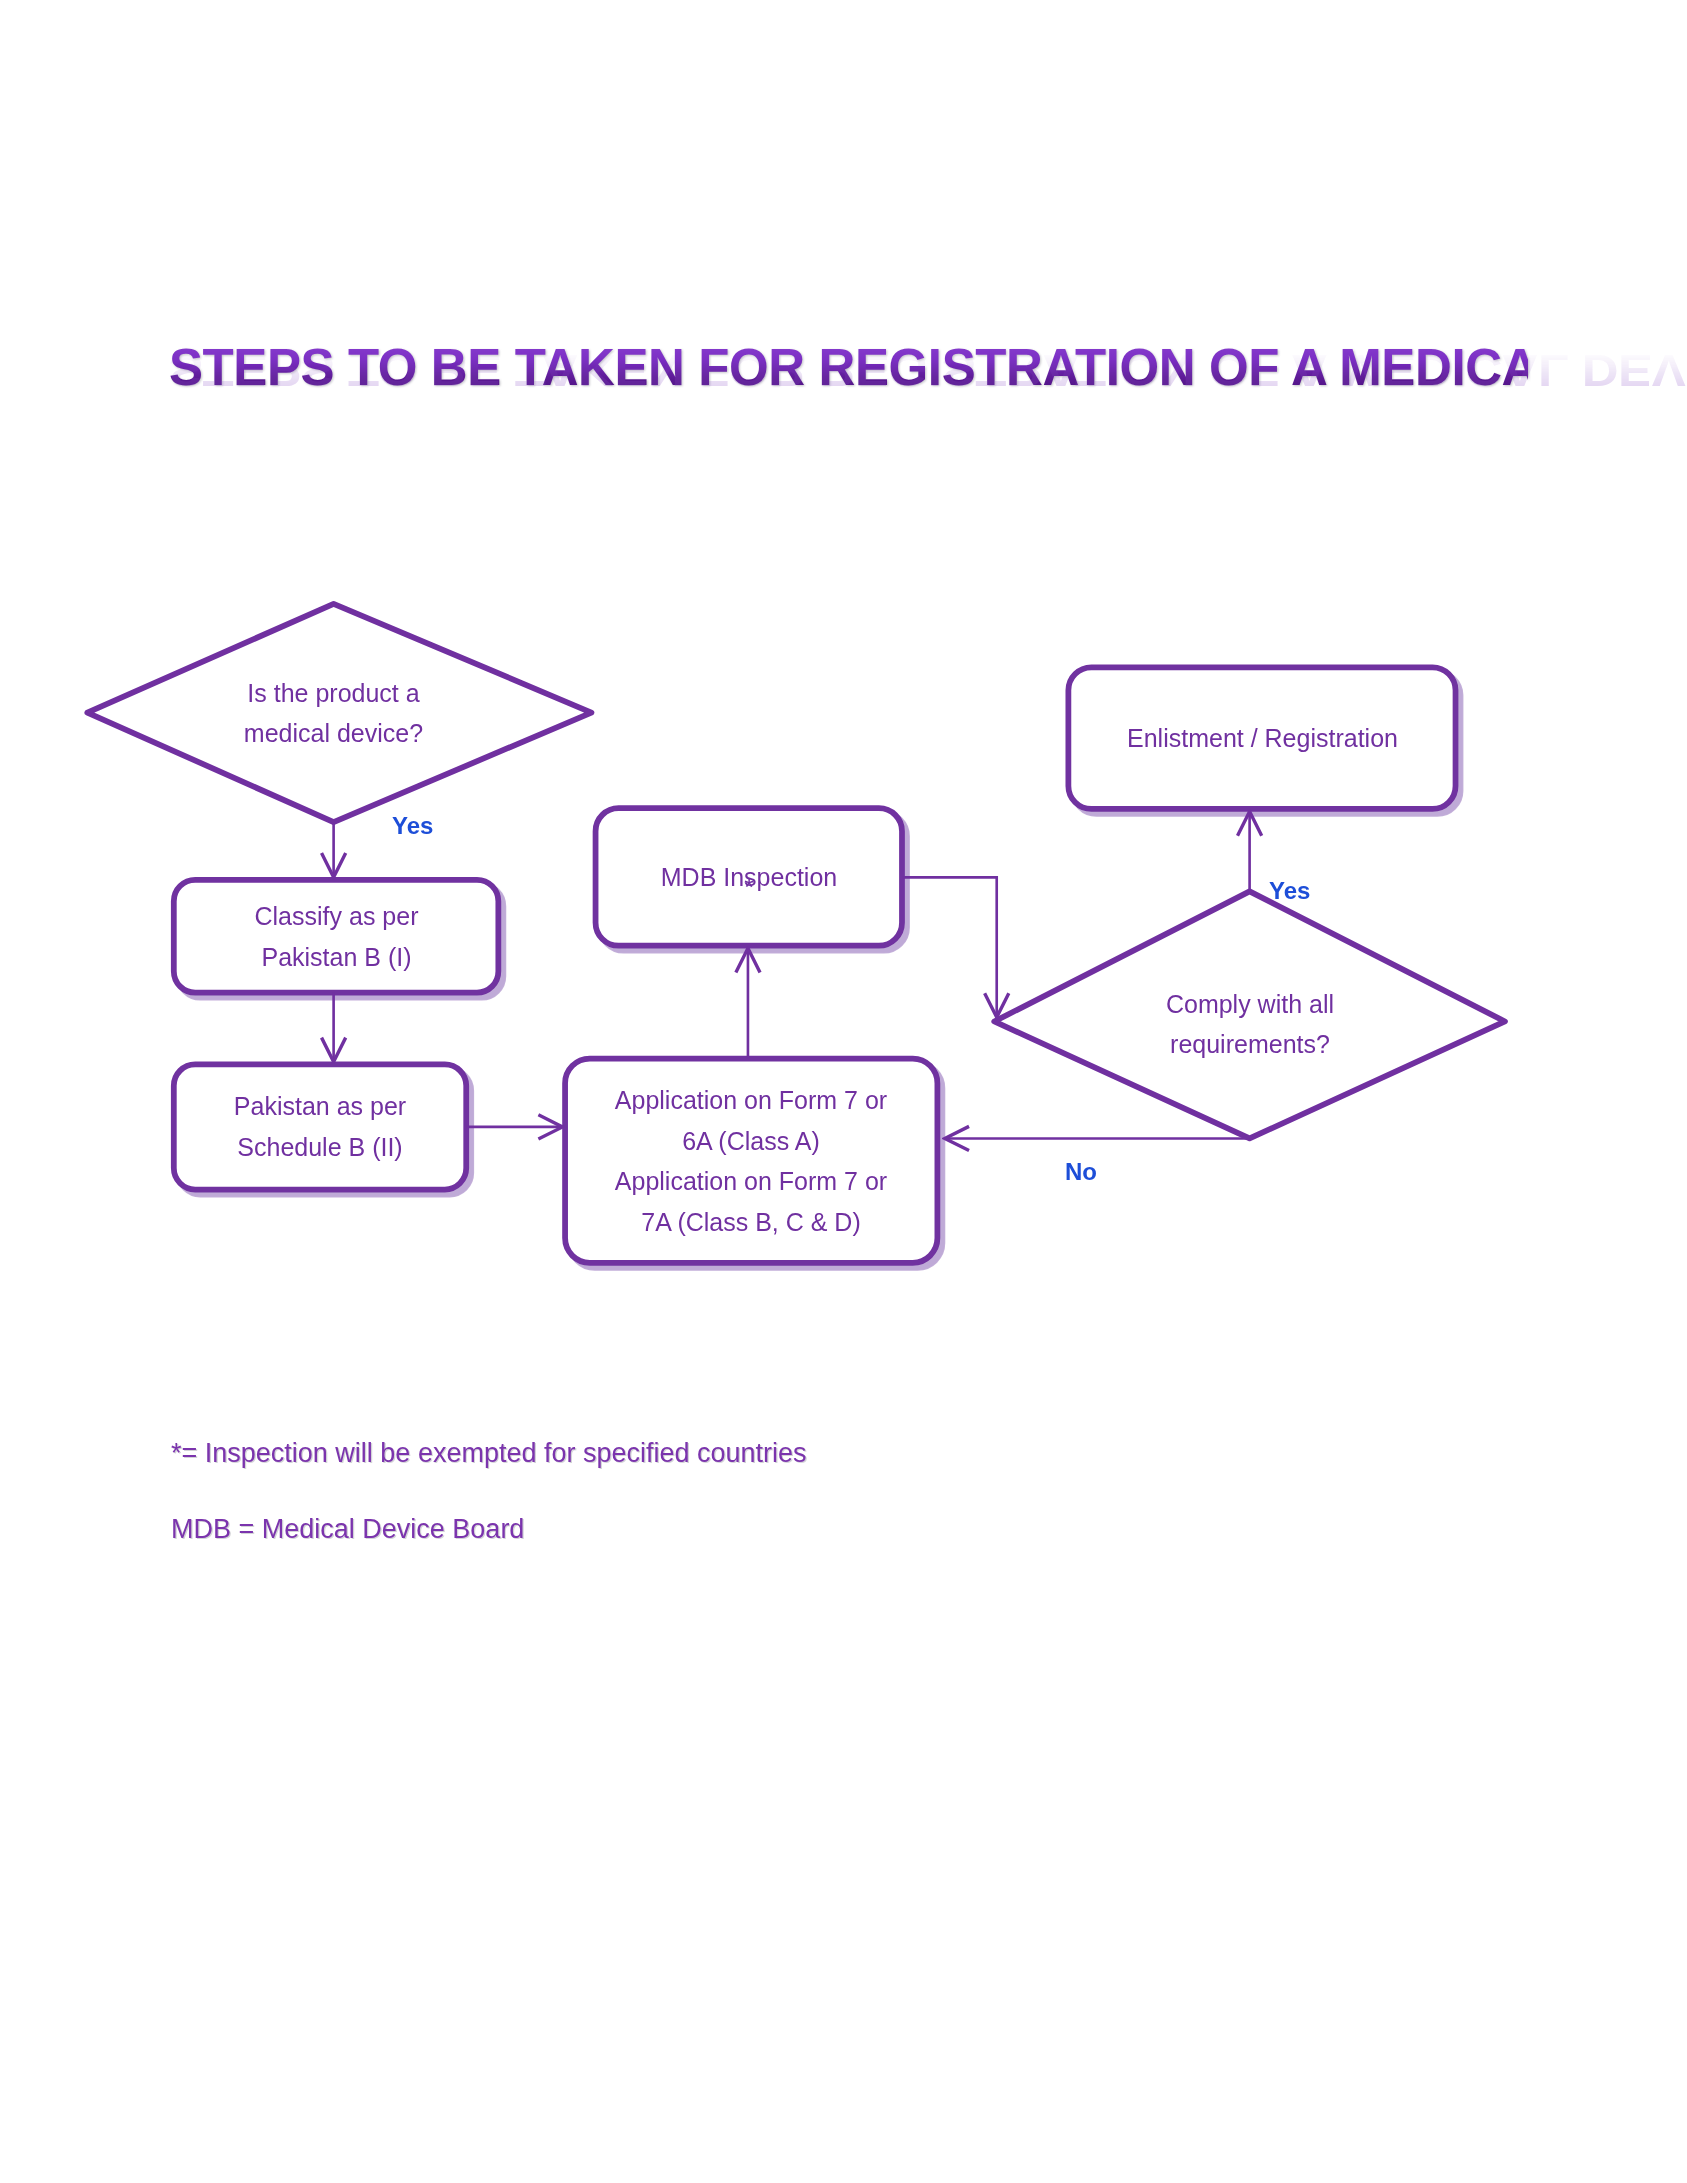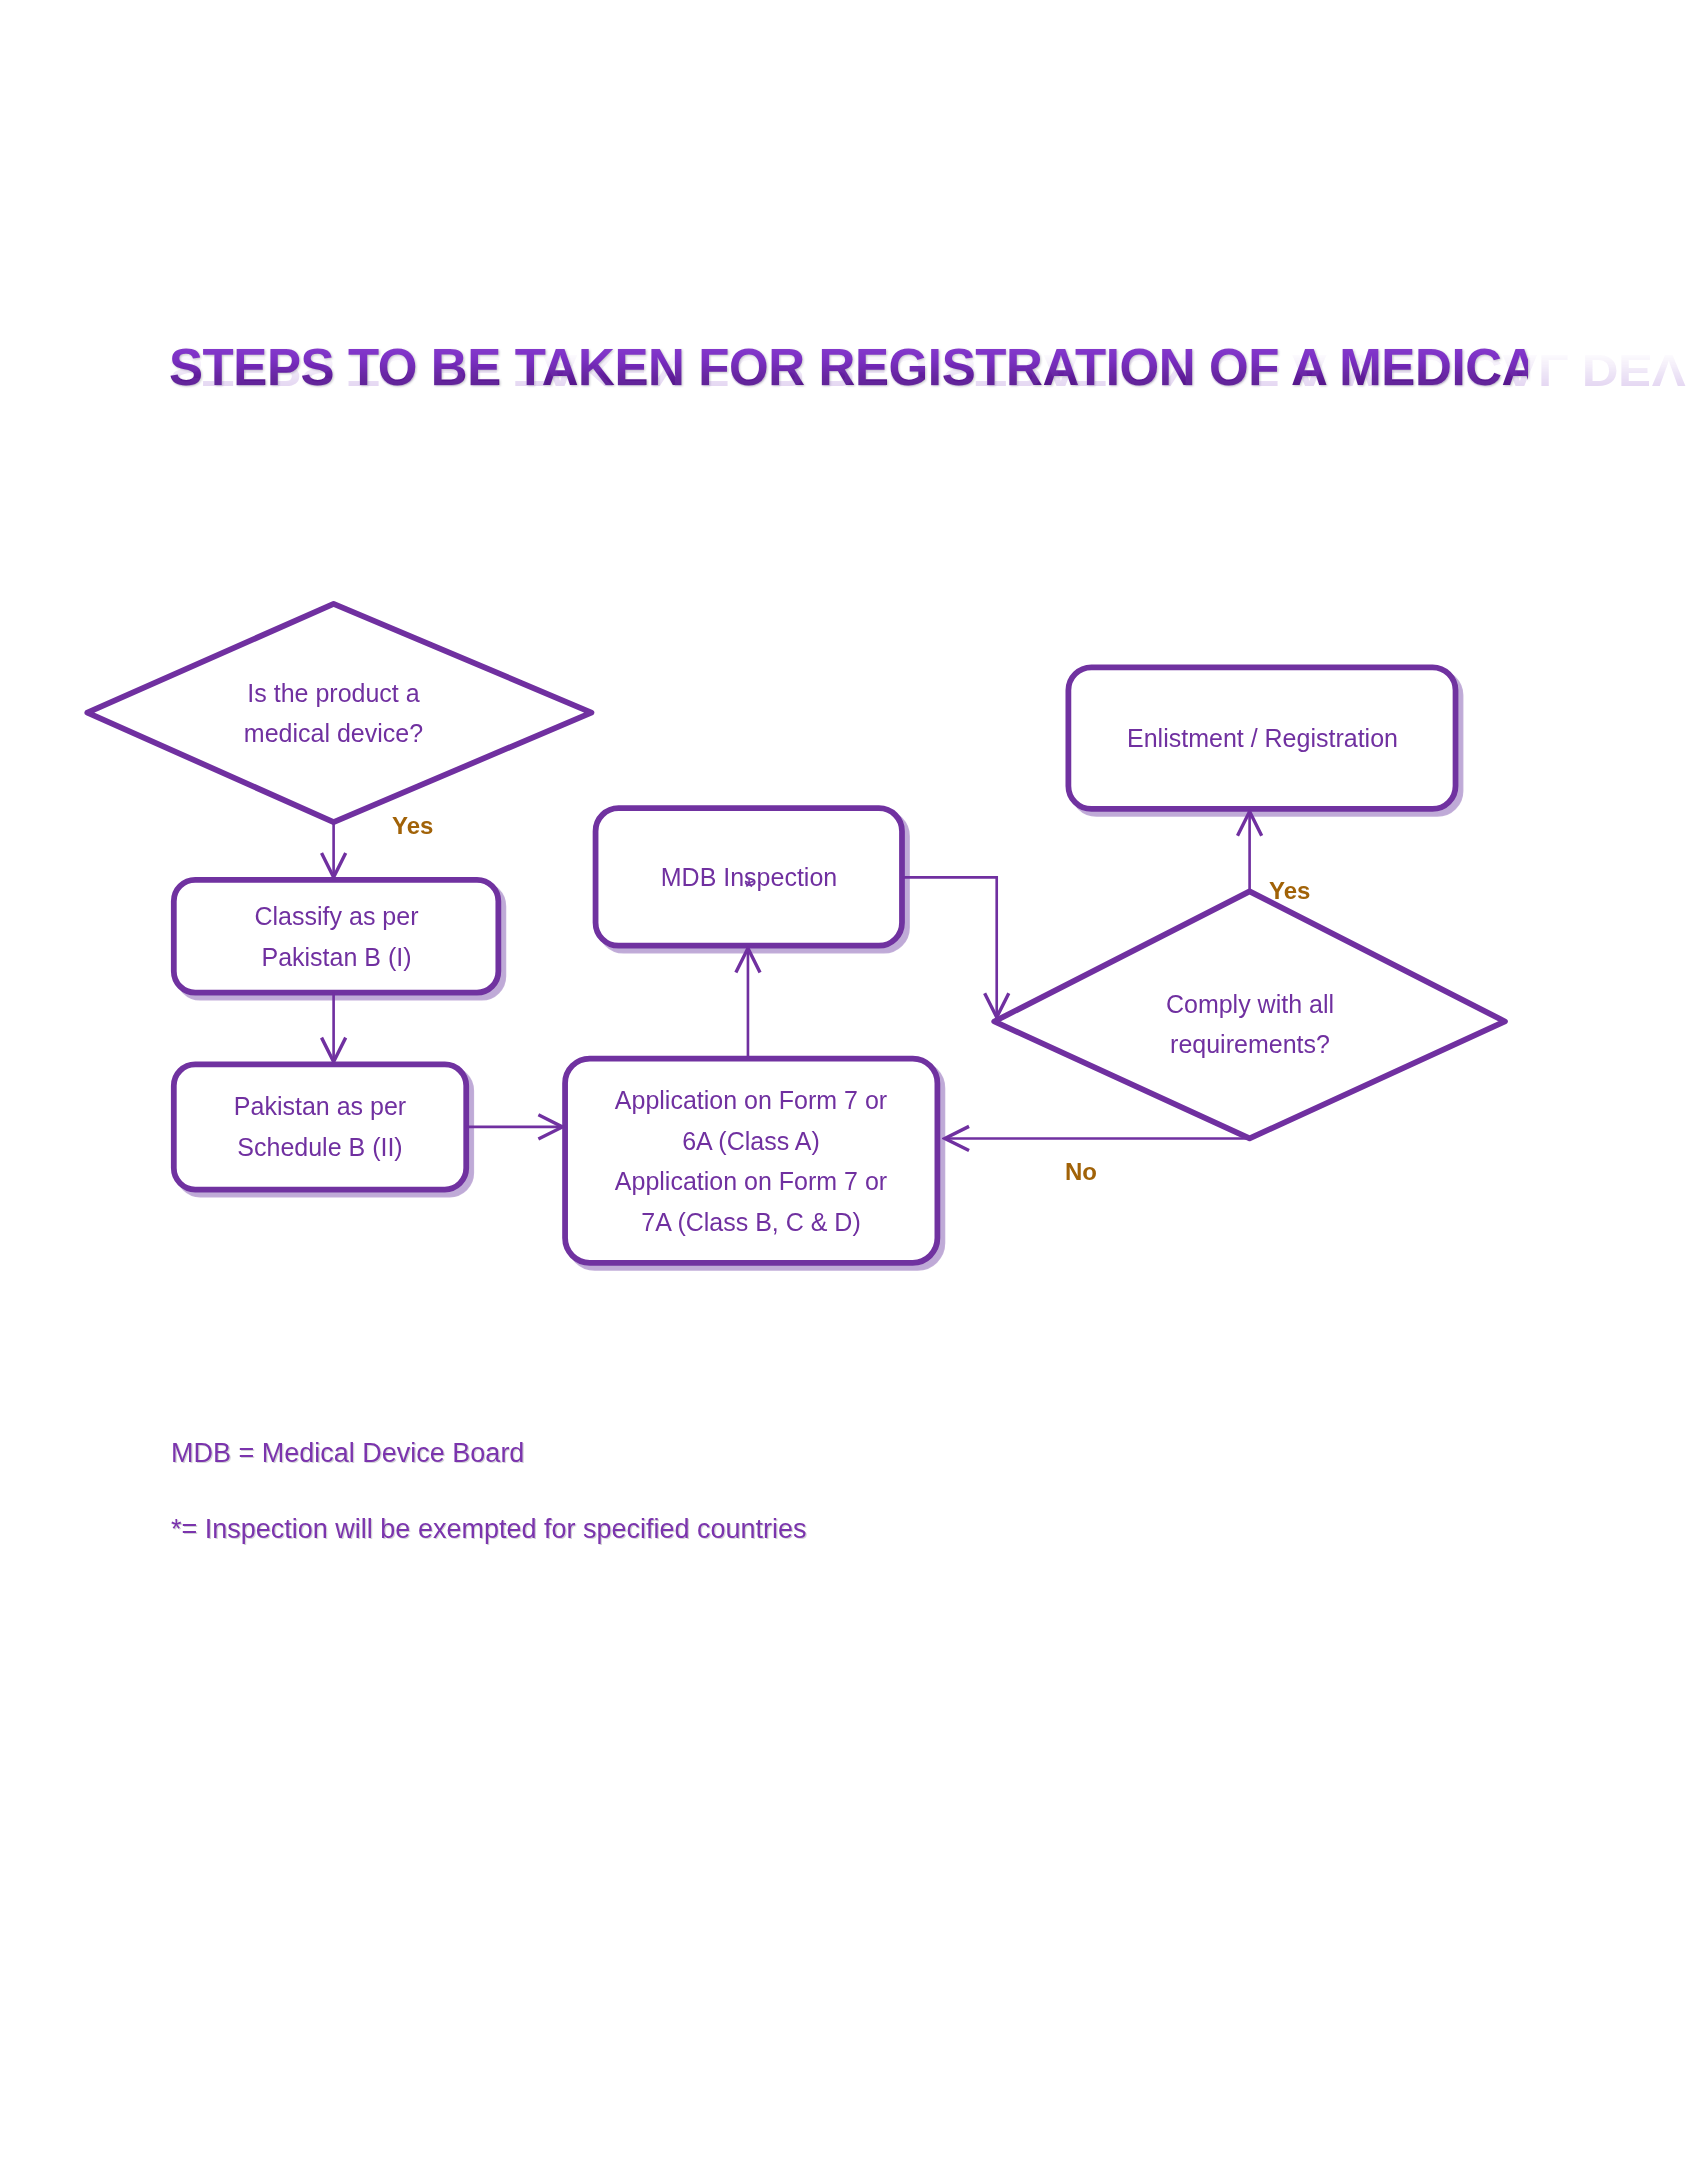--- a/index.html
+++ b/index.html
@@ -99,21 +99,21 @@
     font-size: 25px;
     vertical-align: super;
     line-height: 0;
     position: relative;
     top: -10px;
   }
 
   
   .edge-label {
     position: absolute;
-    color: #a16207;
+    color: #1d4ed8;
     font-family: "Liberation Sans", sans-serif;
     font-size: 24px;
     font-weight: bold;
     white-space: nowrap;
   }
 
   
   #caption {
     position: absolute;
     left: 171px;
@@ -251,18 +251,18 @@
 
     <div class="edge-label" style="left:392px; top:812px;">Yes</div>
 
     <div class="edge-label" style="left:1269px; top:877px;">Yes</div>
 
     <div class="edge-label" style="left:1065px; top:1158px;">No</div>
 
   </div>
 
   <div id="caption">
+    <p class="caption-line">*= Inspection will be exempted for specified countries</p>
     <p class="caption-line">MDB = Medical Device Board</p>
-    <p class="caption-line">*= Inspection will be exempted for specified countries</p>
   </div>
 
 </div>
 
 
 </body></html>

